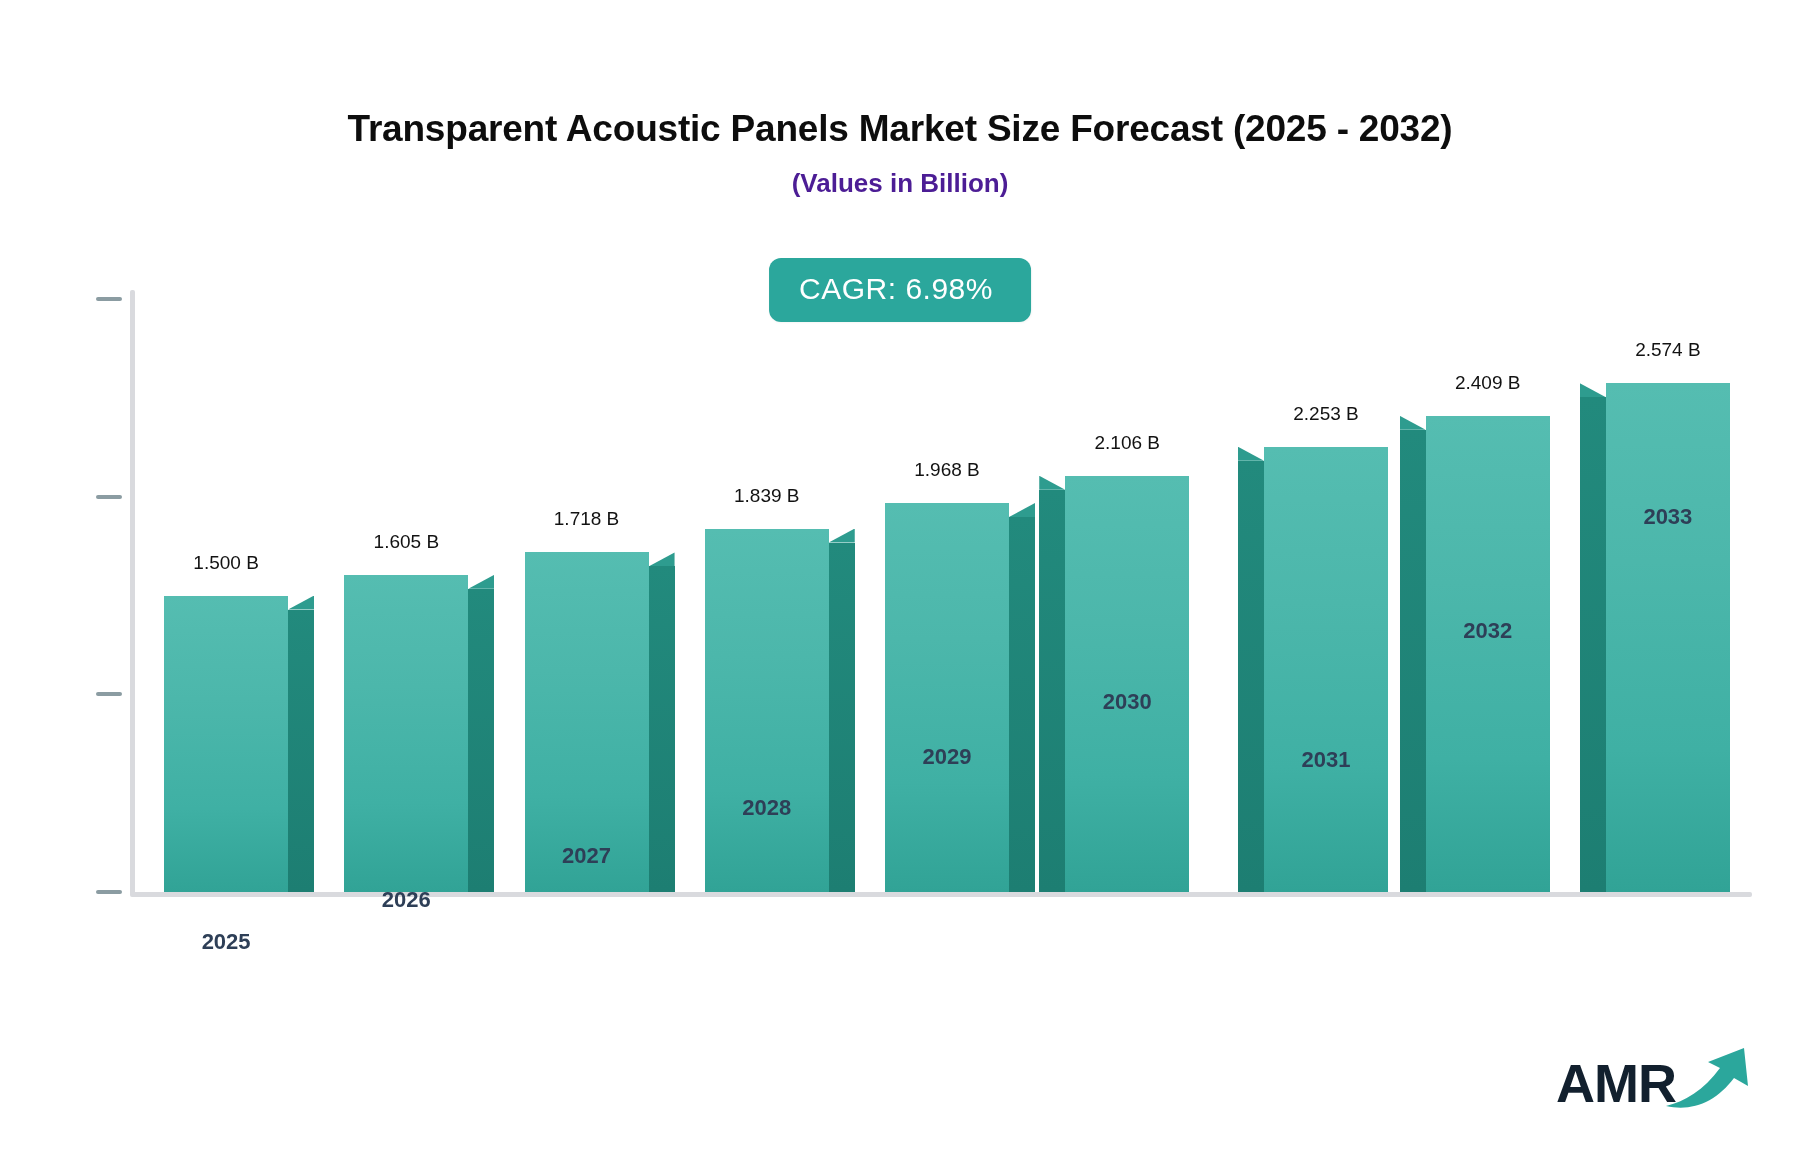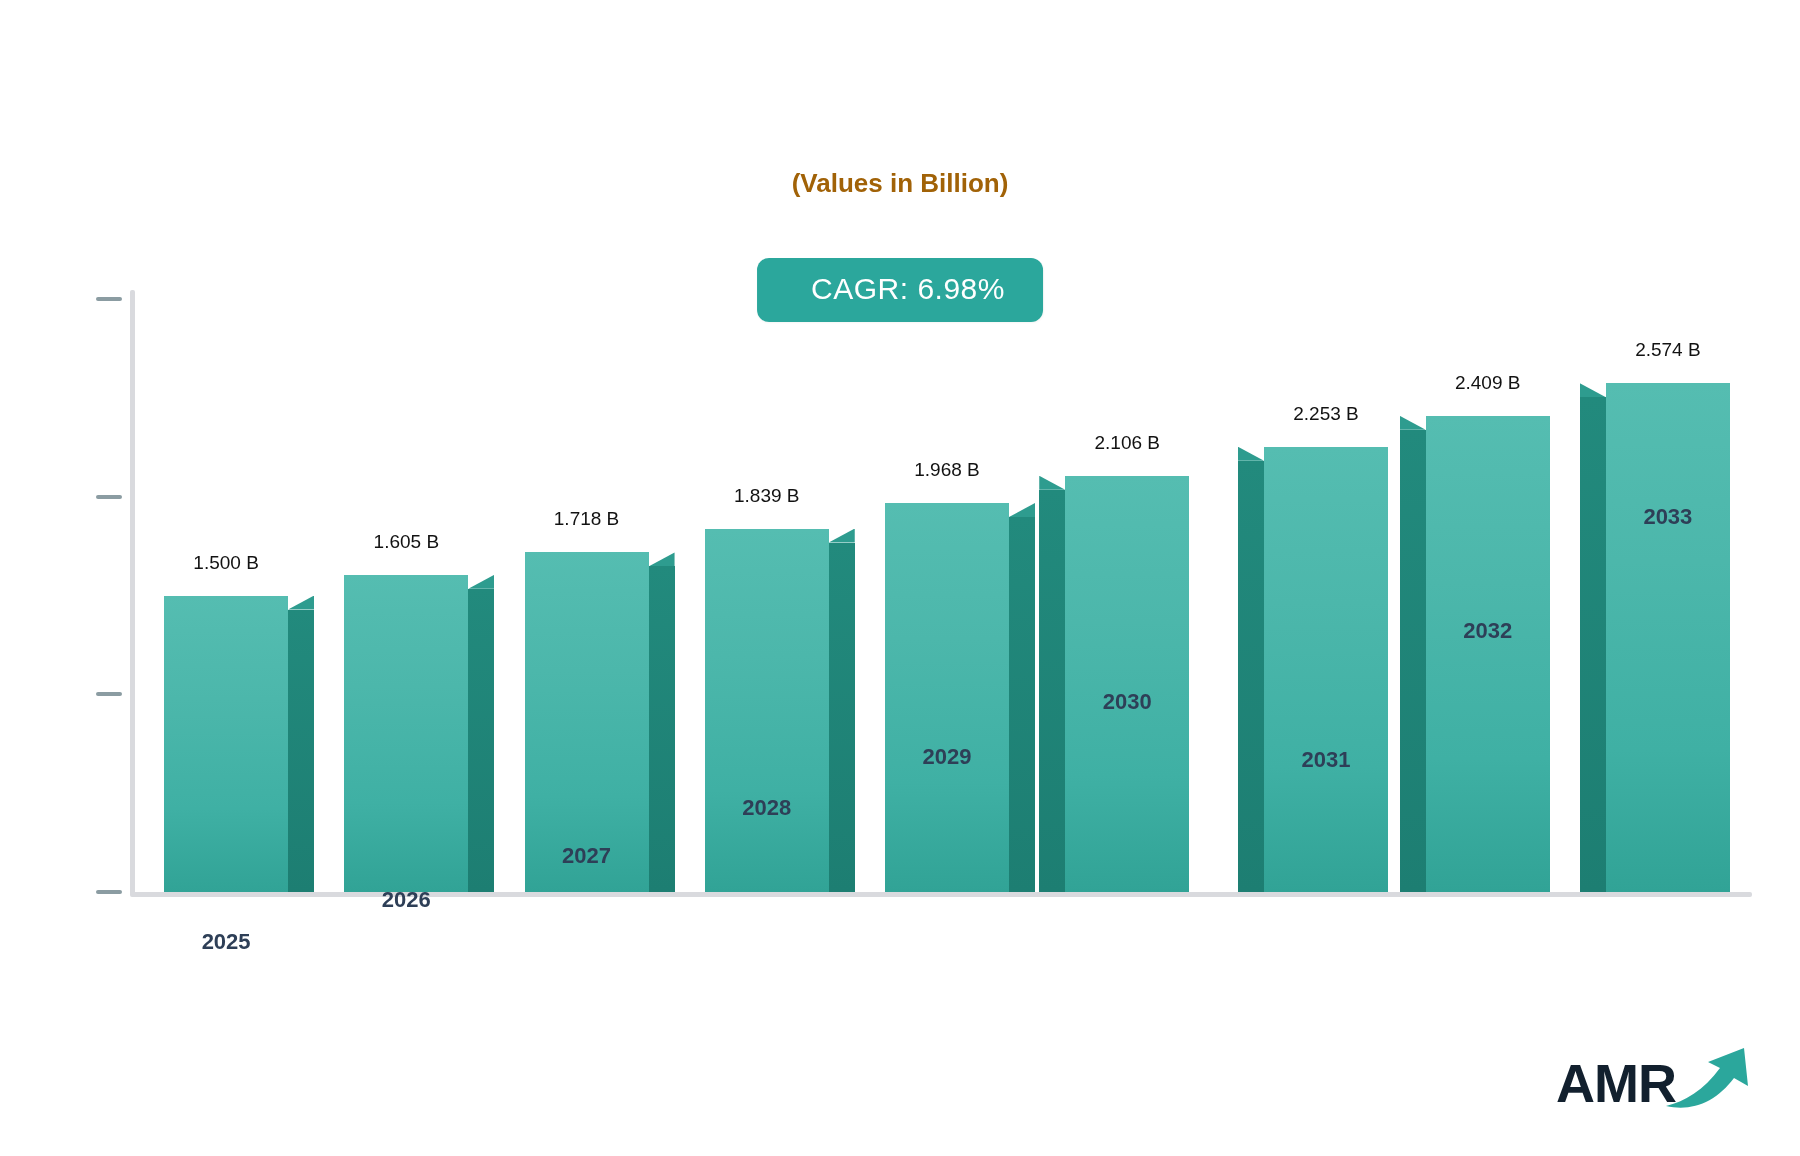--- a/index.html
+++ b/index.html
@@ -36,33 +36,33 @@
     white-space: nowrap;
   }
   #chart-subtitle {
     position: absolute;
     top: 168px;
     left: 0;
     width: 1800px;
     text-align: center;
     font-size: 26px;
     font-weight: bold;
-    color: #a16207;
+    color: #4c1d95;
   }
 
   
   #cagr-badge {
     position: absolute;
     top: 258px;
     left: 50%;
     transform: translateX(-50%);
     background: #2ba79c;
     color: #ffffff;
     border-radius: 12px;
-    padding: 14px 38px 16px 54px;
+    padding: 14px 38px 16px 30px;
     font-size: 30px;
     font-weight: 400;
     letter-spacing: 0.5px;
     white-space: nowrap;
     box-shadow: 0 1px 2px rgba(0,0,0,0.04);
   }
 
   
   #plot {
     position: absolute;
@@ -172,20 +172,21 @@
     top: 8px;
     width: 92px;
     height: 72px;
   }
 </style>
 </head>
 <body>
 
 <div id="canvas">
 
+  <div id="chart-title">Transparent Acoustic Panels Market Size Forecast (2025 - 2032)</div>
   <div id="chart-subtitle">(Values in Billion)</div>
 
   <div id="cagr-badge">CAGR: 6.98%</div>
 
   <div id="plot">
     <div id="y-axis-line"></div>
     <div id="x-axis-line"></div>
     <div id="y-ticks">
         <div class="y-tick" style="top: 600px;"></div>
         <div class="y-tick" style="top: 402.333px;"></div>

